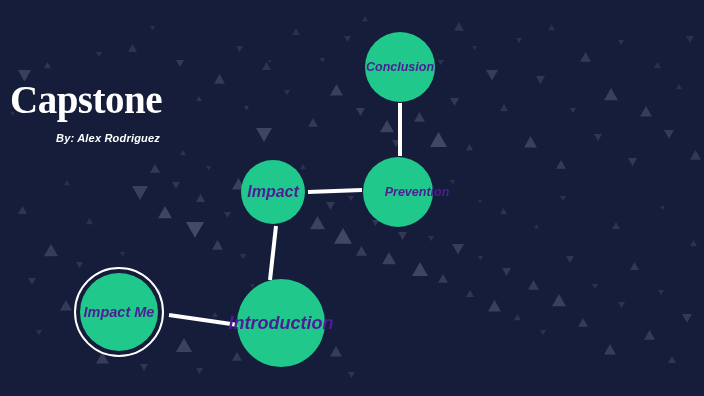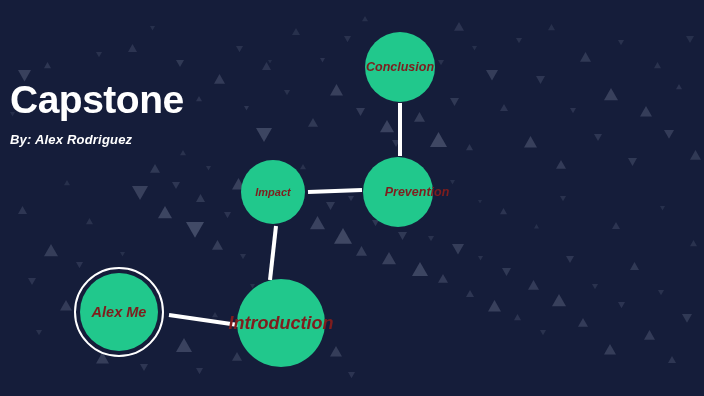--- a/index.html
+++ b/index.html
@@ -38,29 +38,31 @@
     top: 78px;
     z-index: 6;
   }
   .deck-title {
     font-size: 39px;
     font-weight: bold;
     color: #ffffff;
     letter-spacing: -0.5px;
     line-height: 44px;
     white-space: nowrap;
+    font-family: Liberation Serif, serif;
   }
   .deck-byline {
     margin-top: 10px;
-    font-size: 13px;
+    font-size: 11px;
     font-weight: bold;
     font-style: italic;
     color: #ffffff;
     letter-spacing: 0.2px;
     white-space: nowrap;
+    margin-left: 46px;
   }
   .node {
     position: absolute;
     border-radius: 50%;
     background: #21c88c;
     display: flex;
     align-items: center;
     justify-content: center;
     z-index: 5;
     box-sizing: border-box;
@@ -75,21 +77,21 @@
     height: 100%;
     border-radius: 50%;
     background: #21c88c;
     display: flex;
     align-items: center;
     justify-content: center;
   }
   .node-label {
     font-style: italic;
     font-weight: bold;
-    color: #7f1d1d;
+    color: #4c1d95;
     white-space: nowrap;
     line-height: 1;
     text-align: right;
   }
 </style>
 </head>
 <body>
 
 <div id="canvas">
 
@@ -231,25 +233,25 @@
   </div>
 
   <div id="node-host">
       <div class="node" style="left: 365px; top: 32px; width: 70px; height: 70px;">
         <span class="node-label" style="font-size: 12.5px;">Conclusion</span>
       </div>
       <div class="node" style="left: 363px; top: 157px; width: 70px; height: 70px;">
         <span class="node-label" style="font-size: 12.5px; margin-left: 38px;">Prevention</span>
       </div>
       <div class="node" style="left: 241px; top: 160px; width: 64px; height: 64px;">
-        <span class="node-label" style="font-size: 11px;">Impact</span>
+        <span class="node-label" style="font-size: 16px;">Impact</span>
       </div>
       <div class="node" style="left: 237px; top: 279px; width: 88px; height: 88px;">
         <span class="node-label" style="font-size: 18px;">Introduction</span>
       </div>
       <div class="node selected" style="left: 74px; top: 267px; width: 90px; height: 90px;">
         <div class="node-disc">
-          <span class="node-label" style="font-size: 14.5px;">Alex Me</span>
+          <span class="node-label" style="font-size: 14.5px;">Impact Me</span>
         </div>
       </div>
     </div>
 
 </div>
 
 </body></html>

